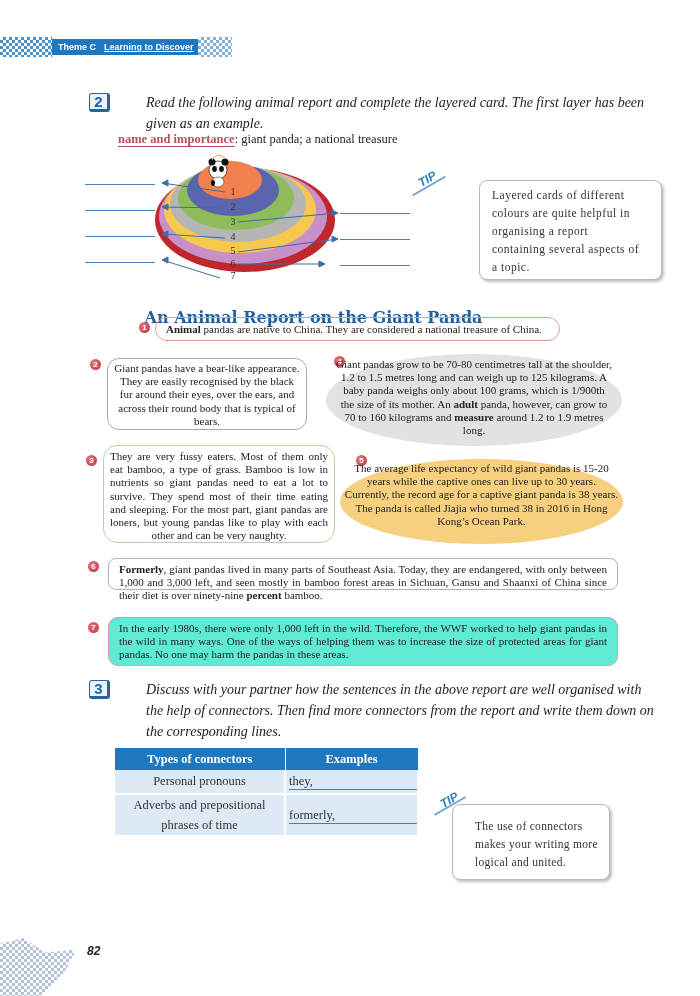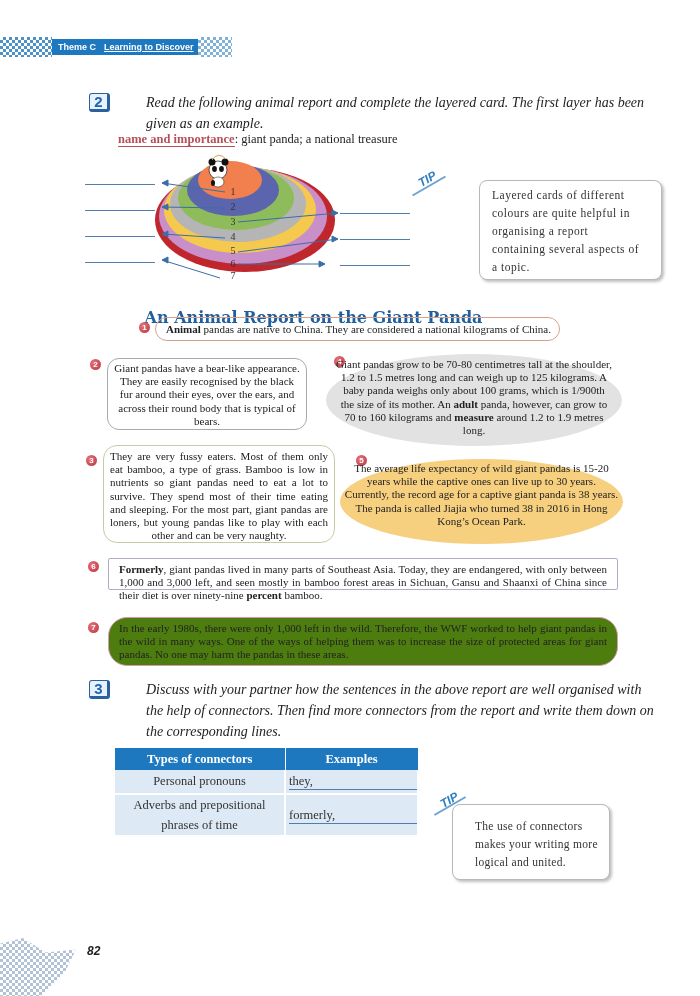--- a/index.html
+++ b/index.html
@@ -42,22 +42,22 @@
   .bullet { position: absolute; width: 11px; height: 11px; border-radius: 50%; background: radial-gradient(circle at 35% 35%, #e5727a, #b8353f); color: #fff;
     font-family: "Liberation Sans", sans-serif; font-size: 8px; font-weight: bold; text-align: center; line-height: 11px; }
 
   .para { position: absolute; font-size: 11px; line-height: 13.2px; color: #222; }
   .para b { font-weight: bold; }
   .p1 { left: 155px; top: 317px; width: 405px; height: 24px; border: 1px solid #d8a08a; border-radius: 12px; padding: 5px 10px; white-space: nowrap; }
   .p2 { left: 107px; top: 358px; width: 200px; height: 72px; border: 1px solid #aaa; border-radius: 12px; padding: 3px 6px; text-align: center; }
   .p4 { left: 326px; top: 354px; width: 296px; height: 92px; background: #e2e2e2; border-radius: 50%; padding: 4px 10px; text-align: center; }
   .p3 { left: 103px; top: 445px; width: 232px; height: 98px; border: 1px solid #c9c9a8; border-radius: 14px; padding: 4px 6px; text-align: justify; text-align-last: center; }
   .p5 { left: 340px; top: 459px; width: 283px; height: 85px; background: #f6cf7f; border-radius: 50%; padding: 3px 4px; text-align: center; }
-  .p6 { left: 108px; top: 558px; width: 510px; height: 32px; border: 1px solid #b9a9c9; border-radius: 2px; padding: 4px 10px; text-align: justify; }
-  .p7 { left: 108px; top: 617px; width: 510px; height: 49px; background: #4d7c0f; border: 1px solid #d59aae; border-radius: 19px; padding: 4px 10px; text-align: justify; }
+  .p6 { left: 108px; top: 558px; width: 510px; height: 32px; border: 1px solid #b9a9c9; border-radius: 8px; padding: 4px 10px; text-align: justify; }
+  .p7 { left: 108px; top: 617px; width: 510px; height: 49px; background: #5eead4; border: 1px solid #d59aae; border-radius: 10px; padding: 4px 10px; text-align: justify; }
 
   
   .ctable { position: absolute; left: 115px; top: 748px; width: 304px; border-collapse: collapse; font-size: 12.5px; }
   .ctable th { background: #1e78bf; color: #fff; font-weight: bold; height: 22px; font-size: 12.5px; border-right: 1px solid #fff; }
   .ctable td { background: #dde9f4; border-bottom: 2px solid #fff; border-right: 2px solid #fff; text-align: center; color: #333; }
   .ctable td.ex { text-align: left; padding-left: 3px; }
   .ctable td.ex span { display: inline-block; width: 128px; border-bottom: 1px solid #4f7db0; line-height: 15px; }
   .ctable tr.r1 td, .ctable tr.r2 td { height: 24px; }
   .ctable tr.r3 td, .ctable tr.r4 td { height: 42px; line-height: 20px; }
 
@@ -146,21 +146,21 @@
 <div class="tip-stroke" style="left:410px;top:185px;width:38px;"></div>
 <div class="tip-tag" style="left:418px;top:172px;">TIP</div>
 <div class="tip-box" style="left:435px;top:180px;width:183px;height:100px;padding:5px 20px 0 12px;margin-left:44px;">
   <span>Layered cards of different colours are quite helpful in organising a report containing several aspects of a topic.</span>
 </div>
 
 <div class="report-title">An Animal Report on the Giant Panda</div>
 
 <div class="bullet" style="left:139px;top:322px;">1</div>
 <div class="para p1">
-  <b>Animal</b><span> pandas are native to China. They are considered a national kilograms of China.</span>
+  <b>Animal</b><span> pandas are native to China. They are considered a national treasure of China.</span>
 </div>
 
 <div class="bullet" style="left:90px;top:359px;">2</div>
 <div class="para p2">
   <span>Giant pandas have a bear-like appearance. They are easily recognised by the black fur around their eyes, over the ears, and across their round body that is typical of bears.</span>
 </div>
 
 <div class="bullet" style="left:334px;top:356px;">4</div>
 <div class="para p4">
   <span>Giant pandas grow to be 70-80 centimetres tall at the shoulder, 1.2 to 1.5 metres long and can weigh up to 125 kilograms. A baby panda weighs only about 100 grams, which is 1/900th the size of its mother. An </span><b>adult</b><span> panda, however, can grow to 70 to 160 kilograms and </span><b>measure</b><span> around 1.2 to 1.9 metres long.</span>

